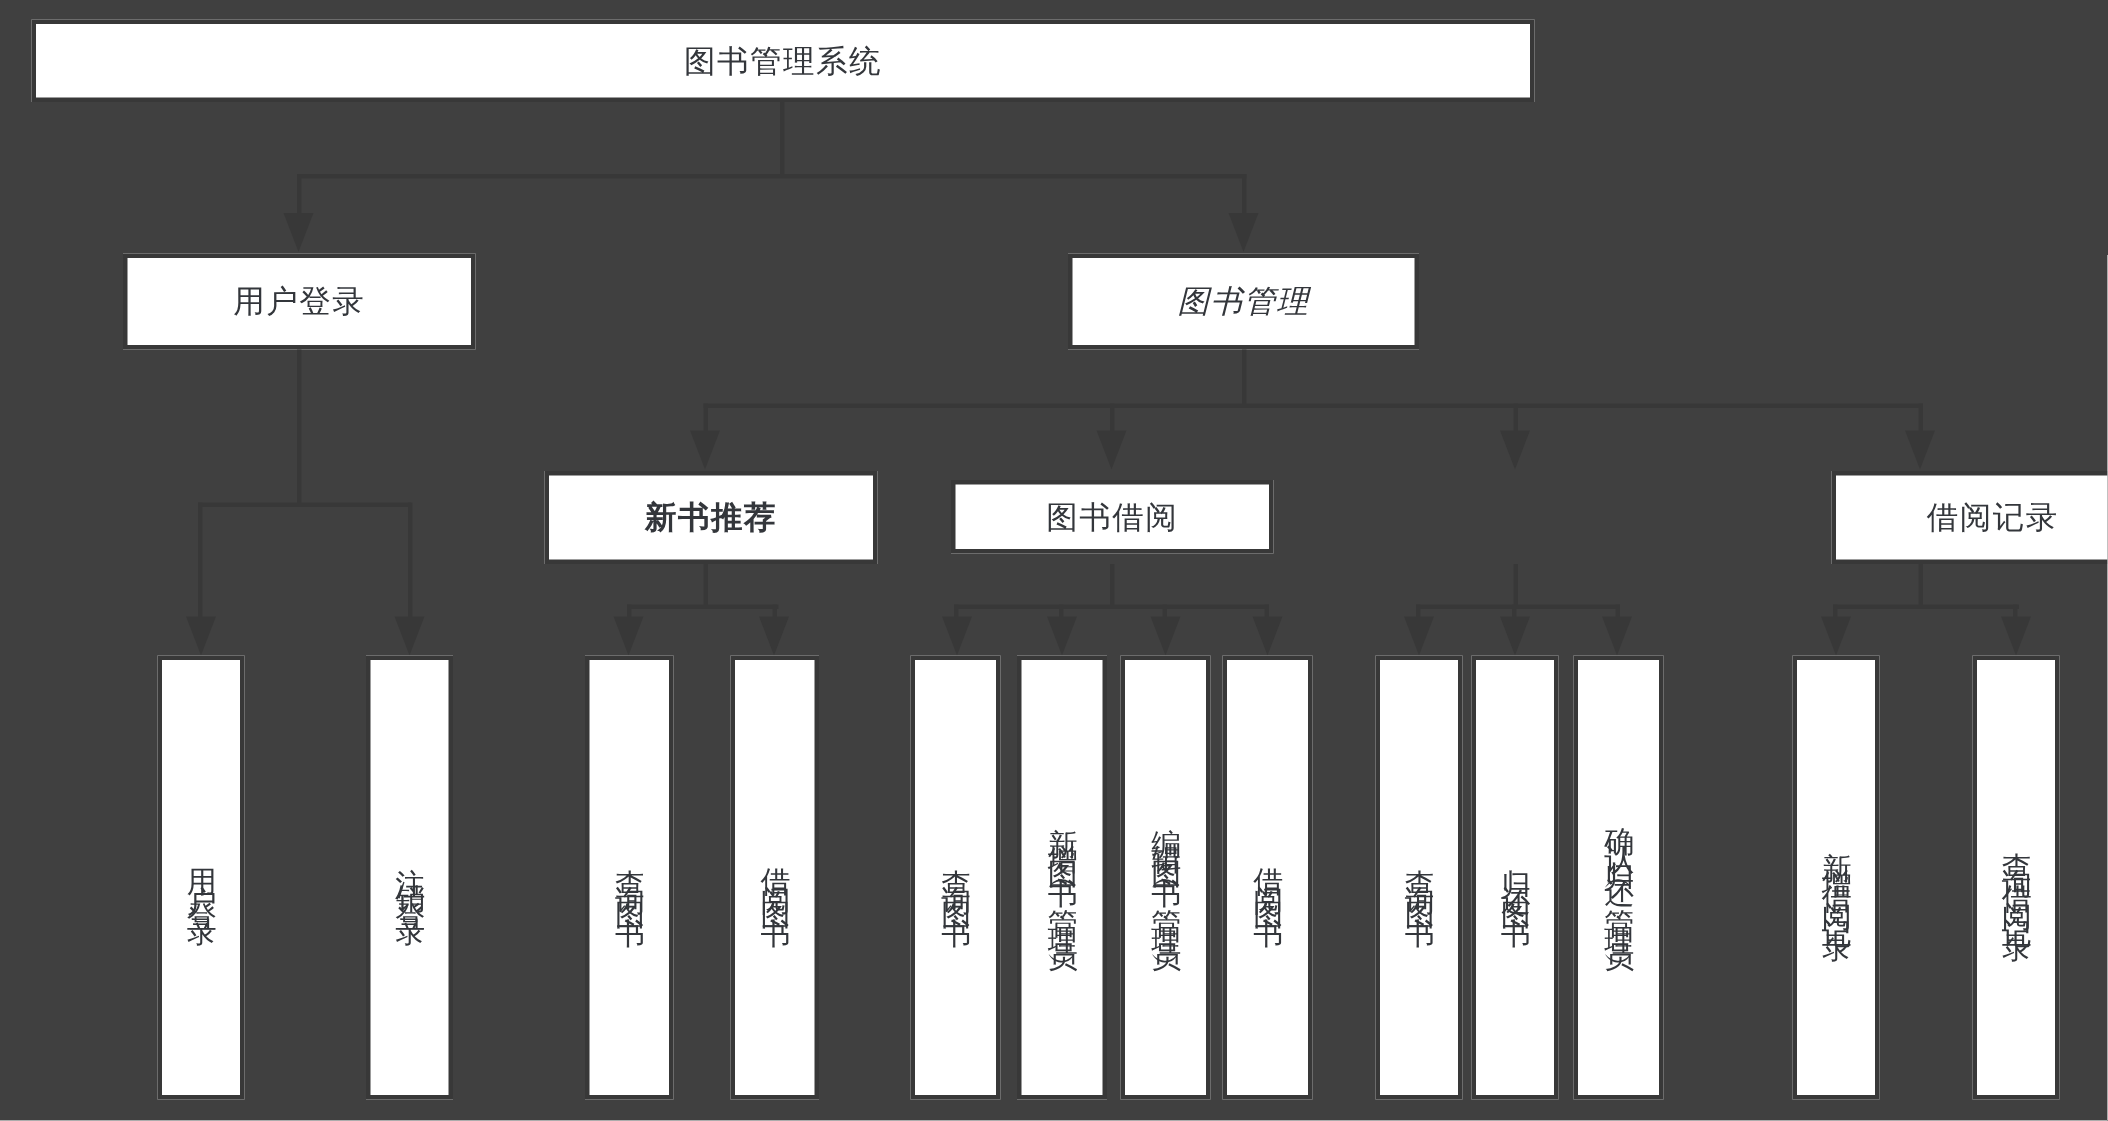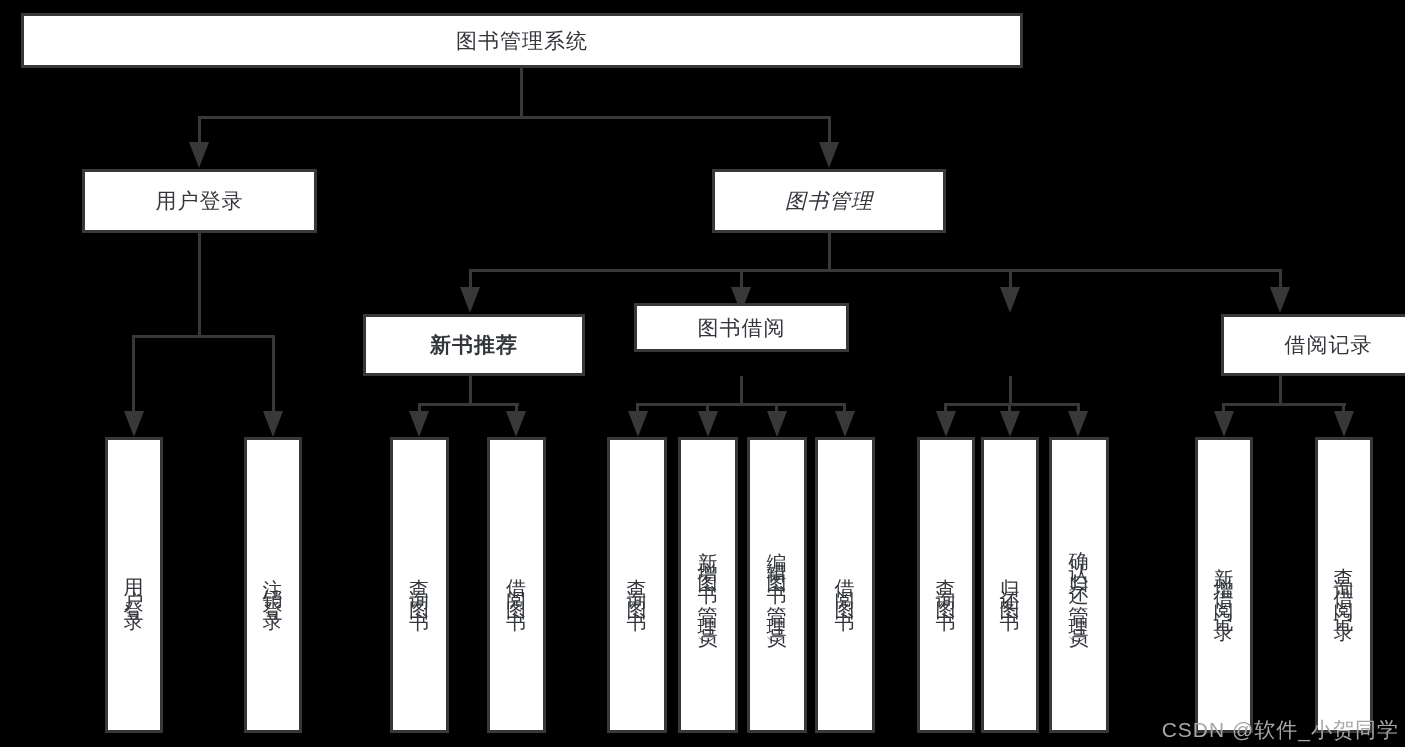--- a/index.html
+++ b/index.html
@@ -5,21 +5,21 @@
   html, body {
     margin: 0;
     padding: 0;
     background: #ffffff;
     font-family: "Liberation Sans", "DejaVu Sans", sans-serif;
   }
   .stage {
     position: relative;
     width: 1405px;
     height: 747px;
-    background: #000000;
+    background: #404040;
     overflow: hidden;
   }
   .node {
     position: absolute;
     box-sizing: border-box;
     border: 3px solid #383838;
     background: #ffffff;
     color: #33363b;
     display: flex;
     align-items: center;
@@ -98,21 +98,21 @@
   <div class="vline" style="left:740px; top:269px; height:24px;"></div>
   <div class="arrow" style="left:731px; top:287px;"></div>
   <div class="vline" style="left:1009px; top:269px; height:24px;"></div>
   <div class="arrow" style="left:1000px; top:287px;"></div>
   <div class="vline" style="left:1279px; top:269px; height:24px;"></div>
   <div class="arrow" style="left:1270px; top:287px;"></div>
 
   <div class="node" style="left:363px; top:314px; width:222px; height:62px;font-weight:bold;">
     <span>新书推荐</span>
   </div>
-  <div class="node" style="left:634px; top:303px; width:215px; height:49px;">
+  <div class="node" style="left:634px; top:320px; width:215px; height:49px;">
     <span>图书借阅</span>
   </div>
   <div class="node" style="left:1221px; top:314px; width:215px; height:62px;">
     <span>借阅记录</span>
   </div>
 
   <div class="vline" style="left:469px; top:376px; height:29px;"></div>
   <div class="hline" style="left:418px; top:403px; width:101px;"></div>
   <div class="vline" style="left:418px; top:403px; height:14px;"></div>
   <div class="arrow" style="left:409px; top:411px;"></div>
@@ -183,15 +183,14 @@
     <span class="vtext">确认归还（管理员）</span>
   </div>
 
   <div class="node leaf" style="left:1195px; top:437px; width:58px; height:296px;">
     <span class="vtext">新增借阅记录</span>
   </div>
   <div class="node leaf" style="left:1315px; top:437px; width:58px; height:296px;">
     <span class="vtext">查询借阅记录</span>
   </div>
 
-  <div class="watermark">CSDN @软件_小贺同学</div>
 
 </div>
 
 </body></html>

